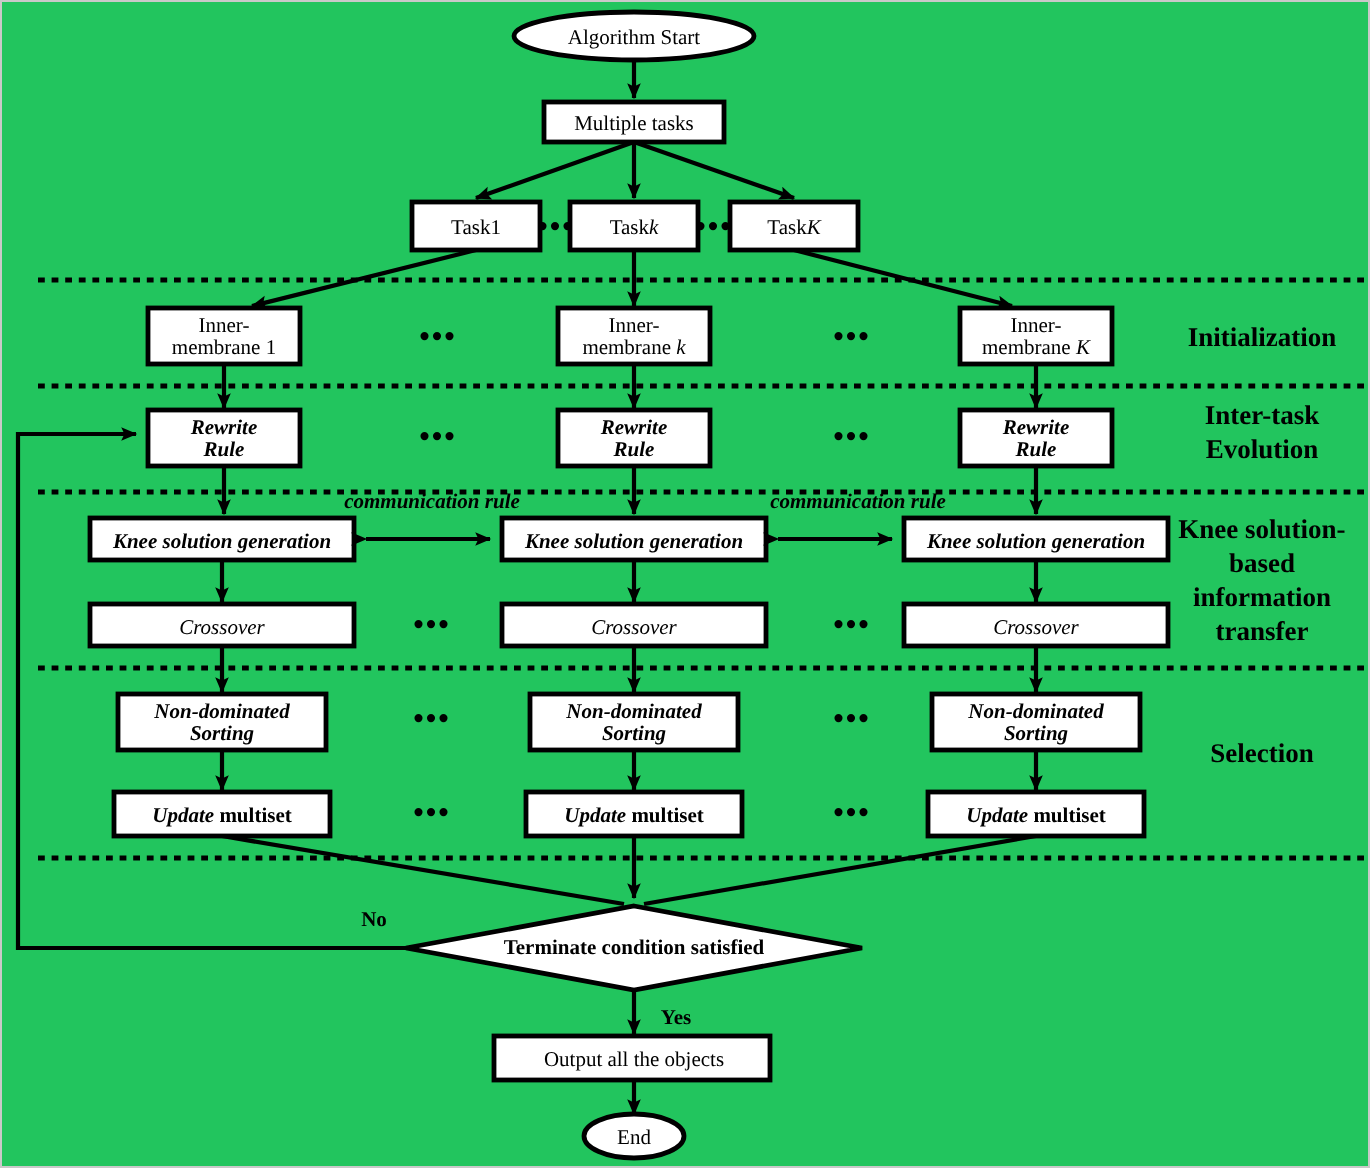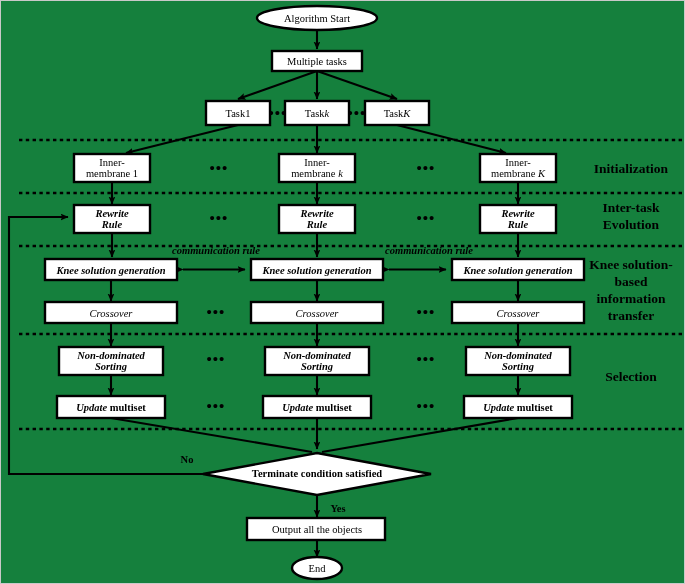--- a/index.html
+++ b/index.html
@@ -1,17 +1,17 @@
 <!DOCTYPE html>
 <html><head>
 <meta charset="utf-8">
 <style>
   html,body{margin:0;padding:0;background:#ffffff;}
   body{font-family:"Liberation Serif",serif;}
-  #page{position:relative;width:685px;height:584px;background:#15803d;
+  #page{position:relative;width:685px;height:584px;background:#22c55e;
         border:1px solid #c9c9c9;box-sizing:border-box;overflow:hidden;}
   svg{position:absolute;left:0;top:0;width:685px;height:584px;}
   .bx{fill:#ffffff;stroke:#000000;stroke-width:2.4;}
   .ln{stroke:#000000;stroke-width:2.1;fill:none;}
   .dash{stroke:#000000;stroke-width:2.4;stroke-dasharray:3.4 3.4;stroke-linecap:butt;fill:none;}
   text{fill:#000;}
   .t{font-family:"Liberation Serif",serif;font-size:10.5px;text-anchor:middle;}
   .t-ital{font-style:italic;}
   .t-bi{font-weight:bold;font-style:italic;}
   .t-b{font-weight:bold;}

